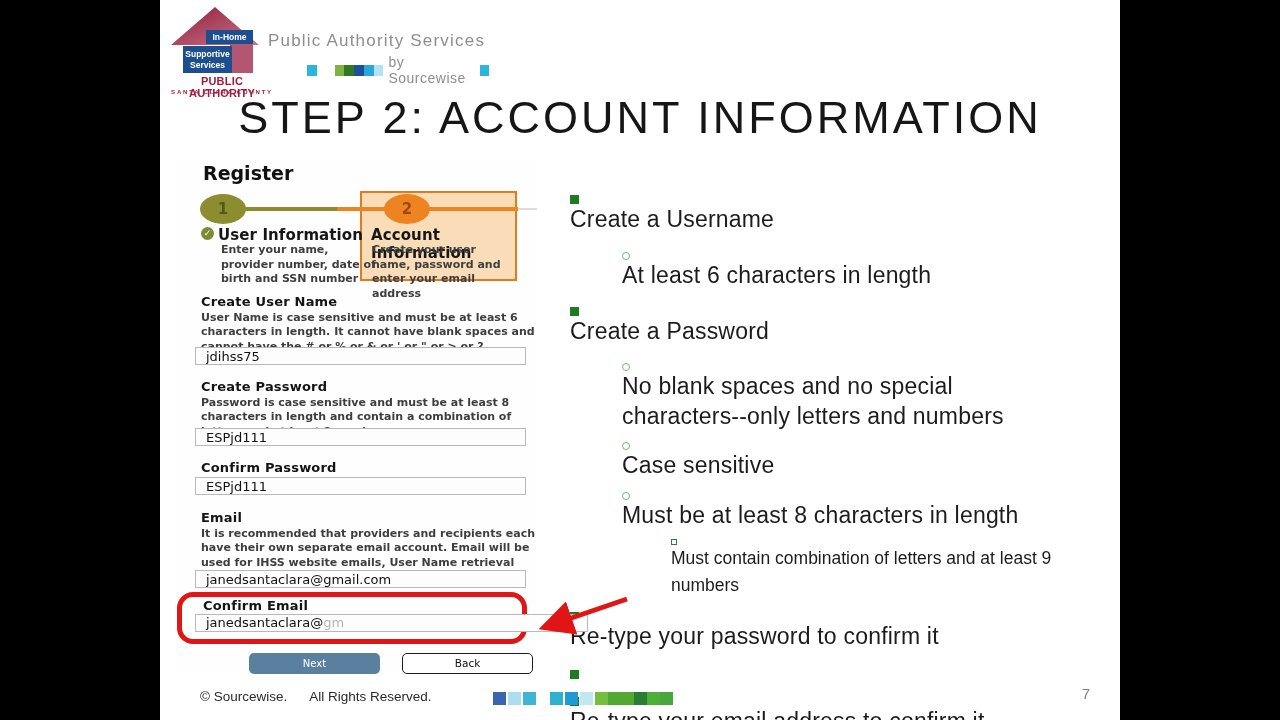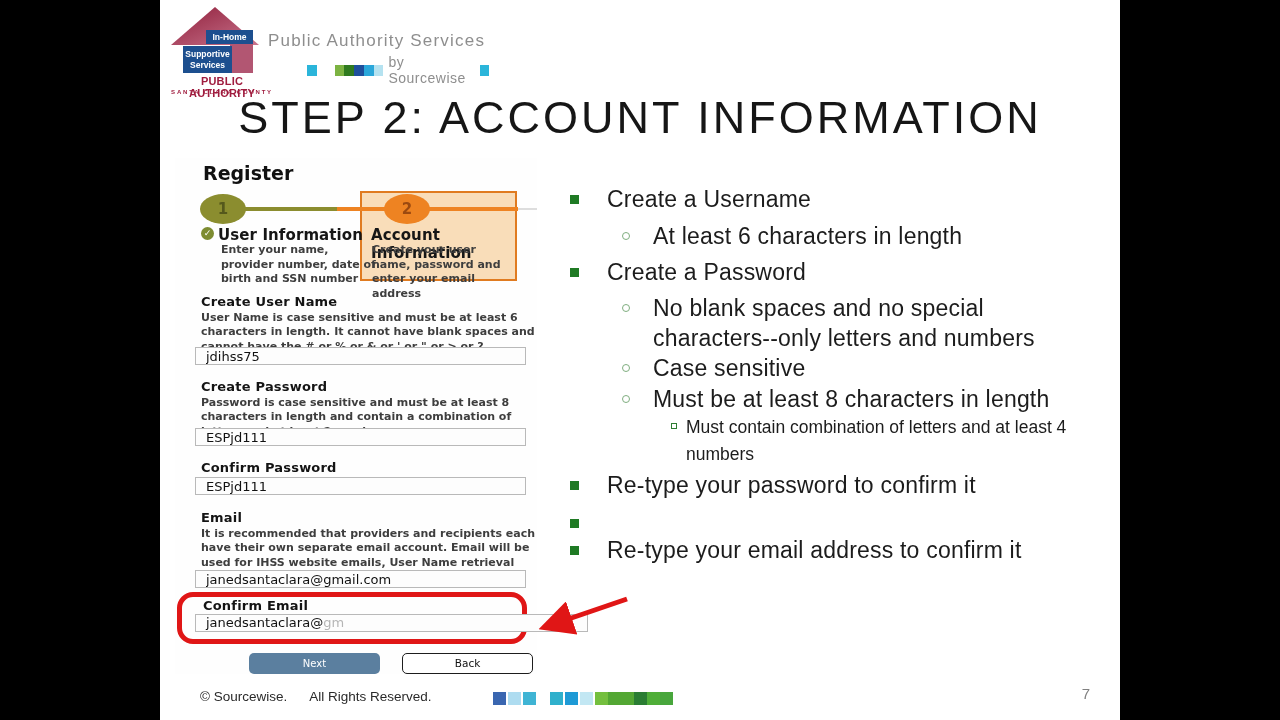--- a/index.html
+++ b/index.html
@@ -71,21 +71,21 @@
   .btn { top:495px; width:131px; height:21px; border-radius:5px; text-align:center;
          font-size:10px; line-height:21px; cursor:pointer; }
   .btn-next { left:74px; background:#5b7f9f; color:#fff; }
   .btn-back { left:227px; background:#fff; border:1.5px solid #1d1d1d; color:#111; line-height:18px; font-size:10.5px; }
 
   
   .arrow-svg { position:absolute; left:0; top:0; width:960px; height:720px; pointer-events:none; z-index:6; }
 
   
   .bullets { position:absolute; left:410px; top:184px; width:520px; color:#1c1c1c; }
-  .b-item { display:flex; }
+  .b-item { display:flex;flex-direction:column; }
   .b1 .marker { width:9px; height:9px; background:#1f7a24; margin:11px 28px 0 0; flex:none; }
   .b2 { padding-left:52px; }
   .b2 .marker { width:8px; height:8px; border:1.5px solid #7fae7f; border-radius:50%; margin:11px 23px 0 0; flex:none; }
   .b3 { padding-left:101px; }
   .b3 .marker { width:6px; height:6px; border:1.5px solid #2e7d32; margin:9px 9px 0 0; flex:none; }
   .b1 .txt, .b2 .txt { font-size:23px; line-height:30px; letter-spacing:0.2px; }
   .b1 .txt { max-width:462px; }
   .b2 .txt { max-width:420px; }
   .b3 .txt { font-size:17.5px; line-height:27px; max-width:420px; }
   .mb7 { margin-bottom:7px; } .mb6 { margin-bottom:6px; } .mb1 { margin-bottom:1px; }
@@ -205,21 +205,21 @@
     <div class="b-item b2 mb1">
         <span class="marker"></span>
         <span class="txt">Case sensitive</span>
       </div>
     <div class="b-item b2 mb0">
         <span class="marker"></span>
         <span class="txt">Must be at least 8 characters in length</span>
       </div>
     <div class="b-item b3 mb2">
         <span class="marker"></span>
-        <span class="txt">Must contain combination of letters and at least 4 numbers</span>
+        <span class="txt">Must contain combination of letters and at least 9 numbers</span>
       </div>
     <div class="b-item b1 mb8">
         <span class="marker"></span>
         <span class="txt">Re-type your password to confirm it</span>
       </div>
     <div class="b-item b1 mb7">
         <span class="marker"></span>
       </div>
     <div class="b-item b1 mb0">
         <span class="marker"></span>

